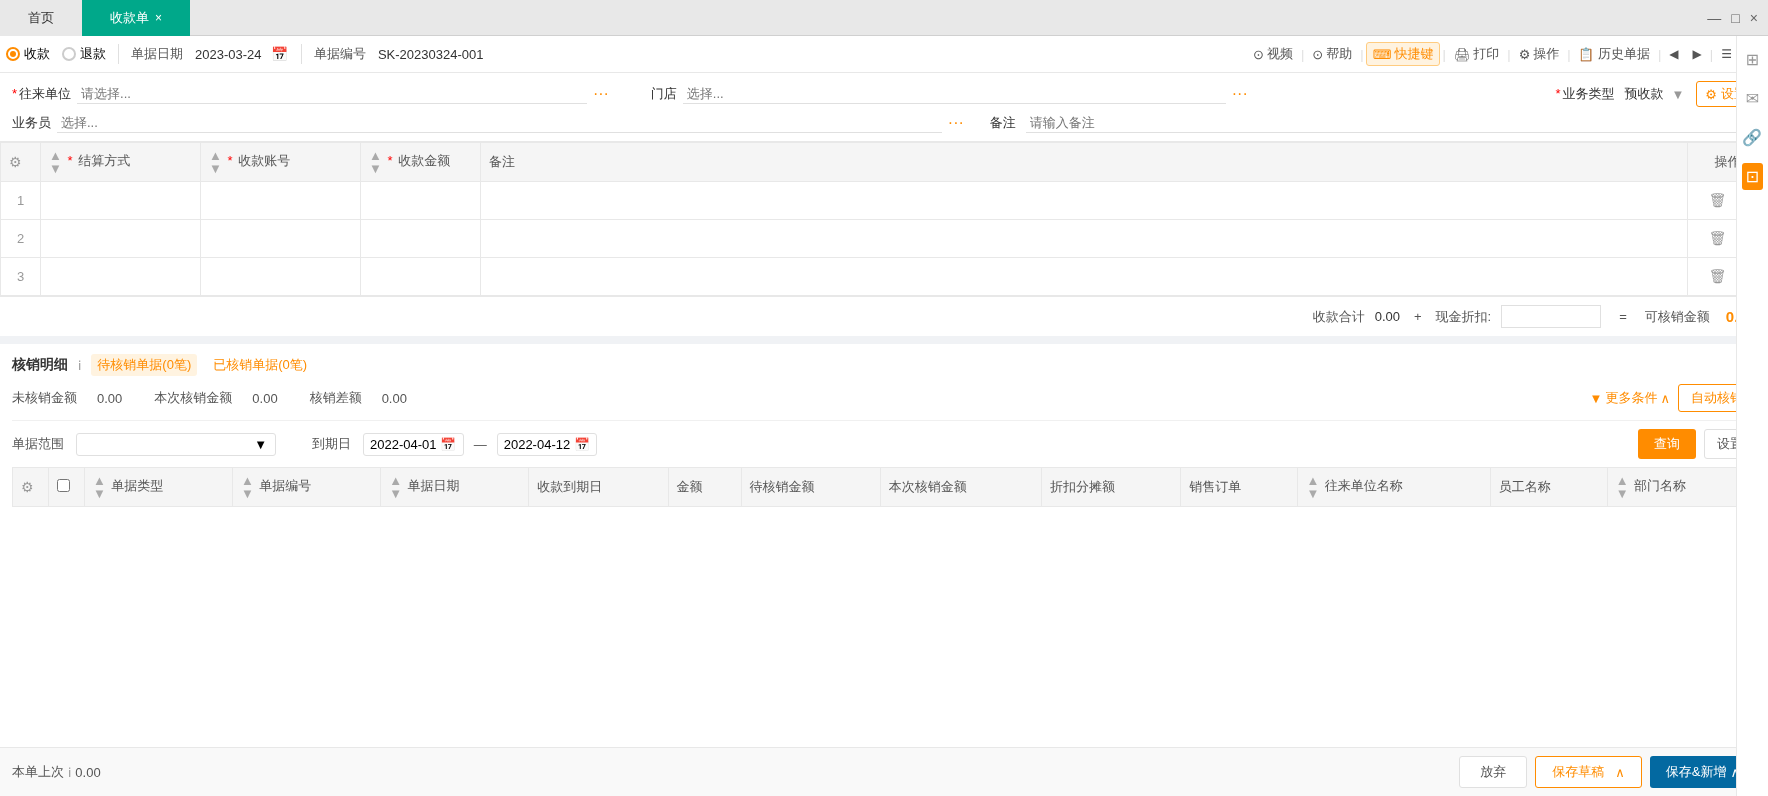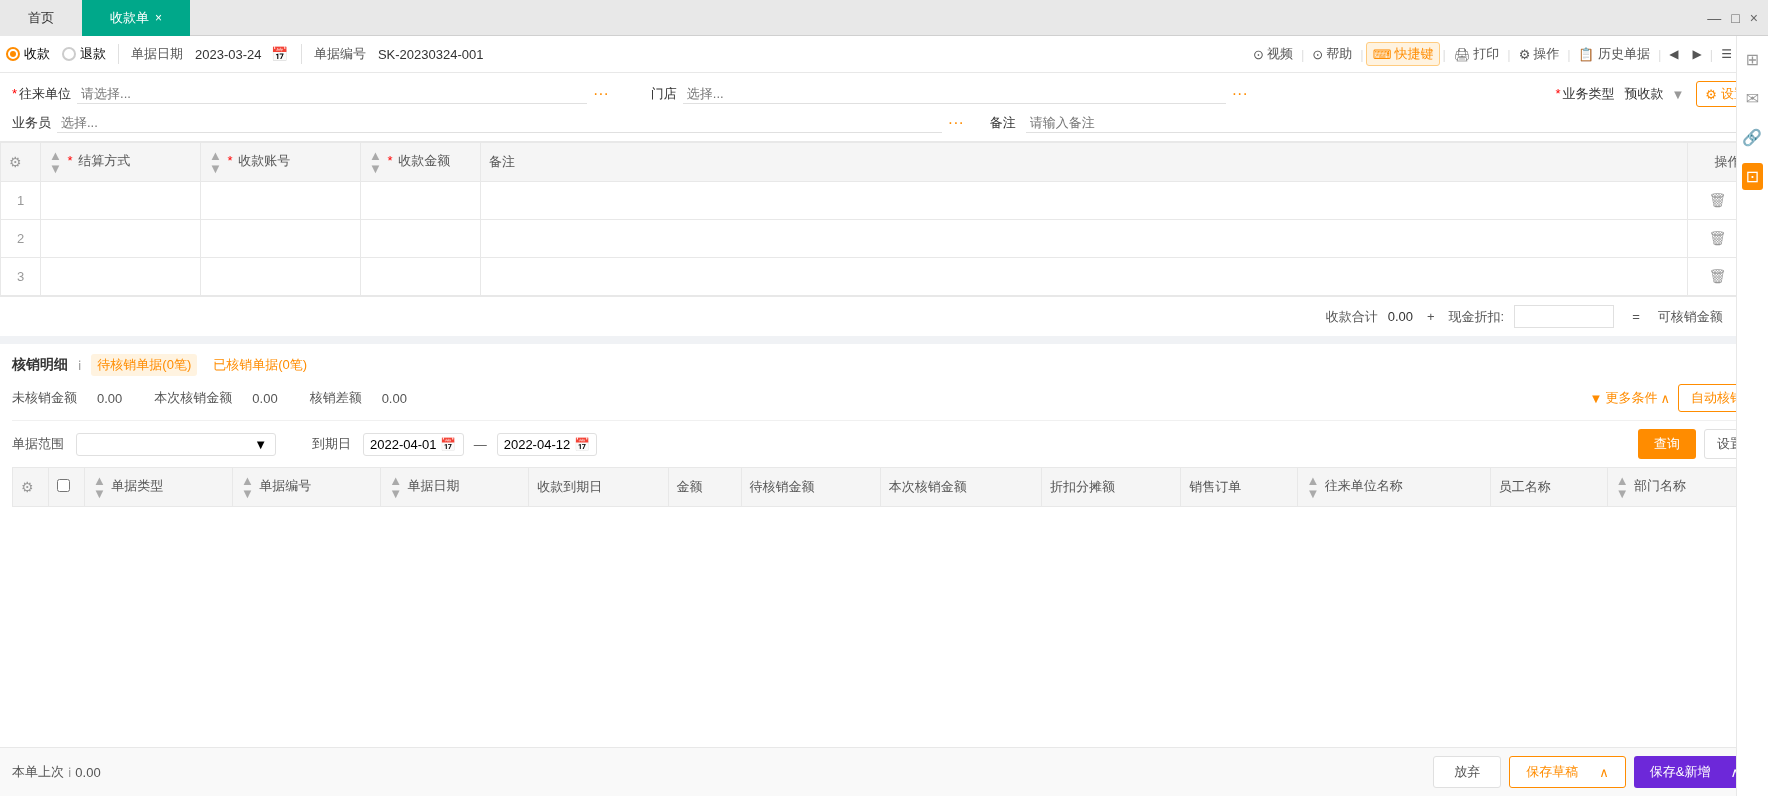--- a/index.html
+++ b/index.html
@@ -58,21 +58,21 @@
       background: #f5f5f5; padding: 6px 8px; text-align: left; border: 1px solid #e8e8e8; color: #555; font-weight: normal; white-space: nowrap;
     }
     .data-table td { padding: 4px 8px; border: 1px solid #e8e8e8; height: 38px; }
     .data-table td.row-num { text-align: center; color: #999; width: 40px; }
     .col-actions { text-align: center; white-space: nowrap; }
     .action-icon { cursor: pointer; color: #999; margin: 0 3px; font-size: 14px; }
     .gear-icon-sm { color: #999; font-size: 14px; cursor: pointer; }
 
     
     .summary-row {
-      display: flex; align-items: center; justify-content: flex-end; padding: 8px 0; background: #fff; border-top: 1px solid #e8e8e8; gap: 10px; flex-shrink: 0;
+      display: flex; align-items: center; justify-content: flex-end; padding: 8px 13px; background: #fff; border-top: 1px solid #e8e8e8; gap: 10px; flex-shrink: 0;
     }
     .summary-text { color: #555; }
     .summary-value { color: #333; font-weight: 500; }
     .summary-highlight { color: #ff8c00; font-weight: bold; font-size: 15px; }
     .discount-input { border: 1px solid #e0e0e0; width: 100px; padding: 3px 6px; outline: none; }
 
     
     .verify-section { background: #fff; border-top: 8px solid #f0f2f5; padding: 10px 12px; flex: 1; display: flex; flex-direction: column; overflow: hidden; }
     .verify-header { display: flex; align-items: center; gap: 10px; margin-bottom: 8px; flex-shrink: 0; }
     .verify-title { font-size: 14px; font-weight: bold; color: #333; }
@@ -95,22 +95,22 @@
     
     .verify-table-wrap { flex: 1; overflow: auto; }
     .verify-table { width: 100%; border-collapse: collapse; }
     .verify-table th { background: #f5f5f5; padding: 6px 8px; text-align: left; border: 1px solid #e8e8e8; color: #555; font-weight: normal; white-space: nowrap; font-size: 12px; }
 
     
     .footer-bar { display: flex; align-items: center; padding: 8px 12px; background: #f9f9f9; border-top: 1px solid #e8e8e8; flex-shrink: 0; }
     .footer-info { color: #555; font-size: 12px; display: flex; align-items: center; gap: 4px; }
     .footer-actions { margin-left: auto; display: flex; gap: 8px; }
     .btn-discard { background: #fff; border: 1px solid #e0e0e0; color: #555; padding: 6px 20px; border-radius: 3px; cursor: pointer; }
-    .btn-save-draft { background: #fff; border: 1px solid #ff8c00; color: #ff8c00; padding: 6px 16px; border-radius: 3px; cursor: pointer; display: flex; align-items: center; gap: 21px; }
-    .btn-save-new { background: #6d28d9; border: none; color: #fff; padding: 6px 16px; border-radius: 3px; cursor: pointer; display: flex; align-items: center; gap: 20px; }
+    .btn-save-draft { background: #fff; border: 1px solid #ff8c00; color: #ff8c00; padding: 6px 16px; border-radius: 3px; cursor: pointer; display: flex; align-items: center; gap: 11px; }
+    .btn-save-new { background: #0369a1; border: none; color: #fff; padding: 6px 16px; border-radius: 3px; cursor: pointer; display: flex; align-items: center; gap: 4px; }
 
     
     .right-sidebar {
       position: fixed; right: 0; top: 36px; width: 32px; height: calc(796px - 36px); background: #fff; border-left: 1px solid #e8e8e8;
       display: flex; flex-direction: column; align-items: center; padding-top: 10px; gap: 12px;
     }
     .sidebar-icon { cursor: pointer; color: #999; font-size: 16px; padding: 4px; border-radius: 3px; }
     .sidebar-icon.active { background: #ff8c00; color: #fff; border-radius: 3px; }
 
     .sort-arrows { display: inline-flex; flex-direction: column; margin-right: 2px; line-height: 1; font-size: 8px; color: #aaa; vertical-align: middle; }

